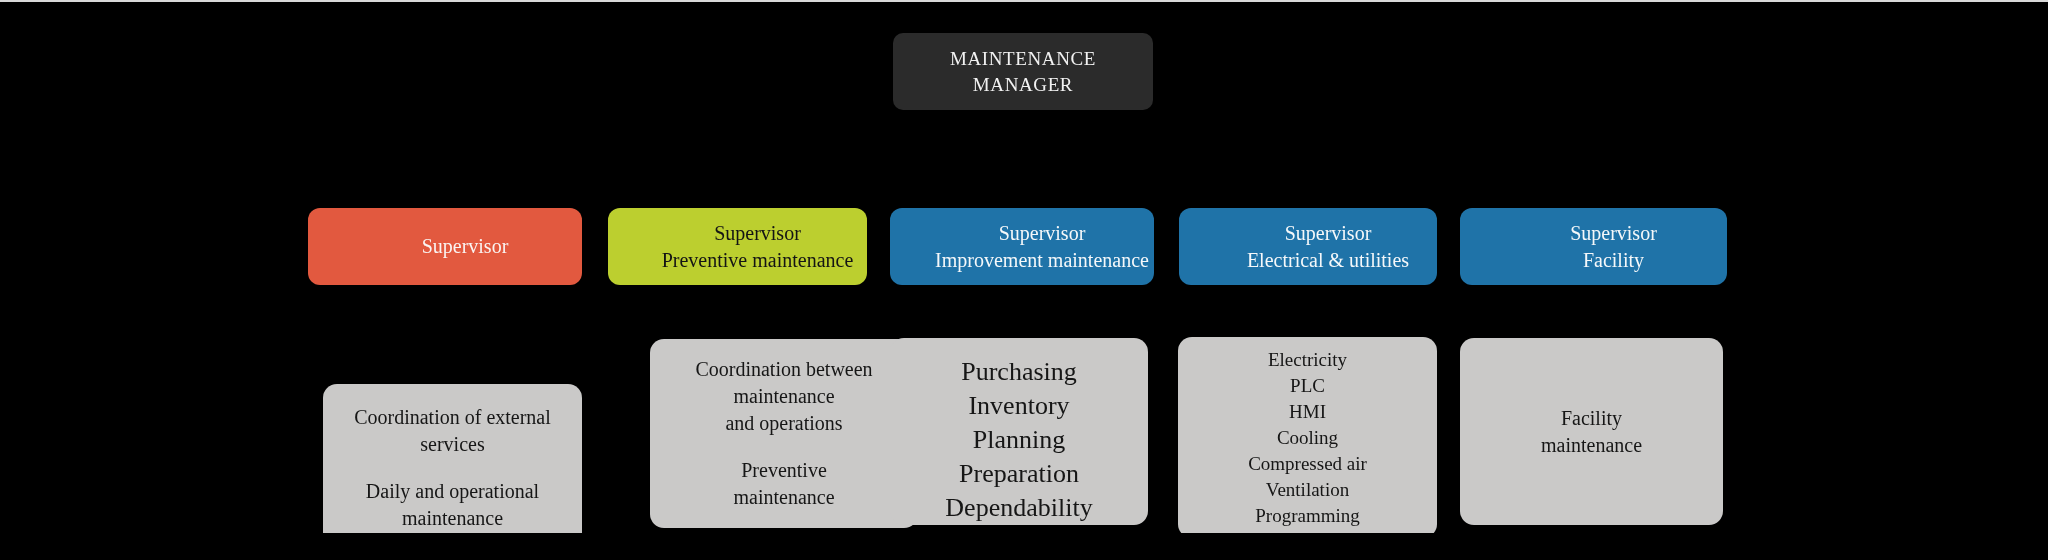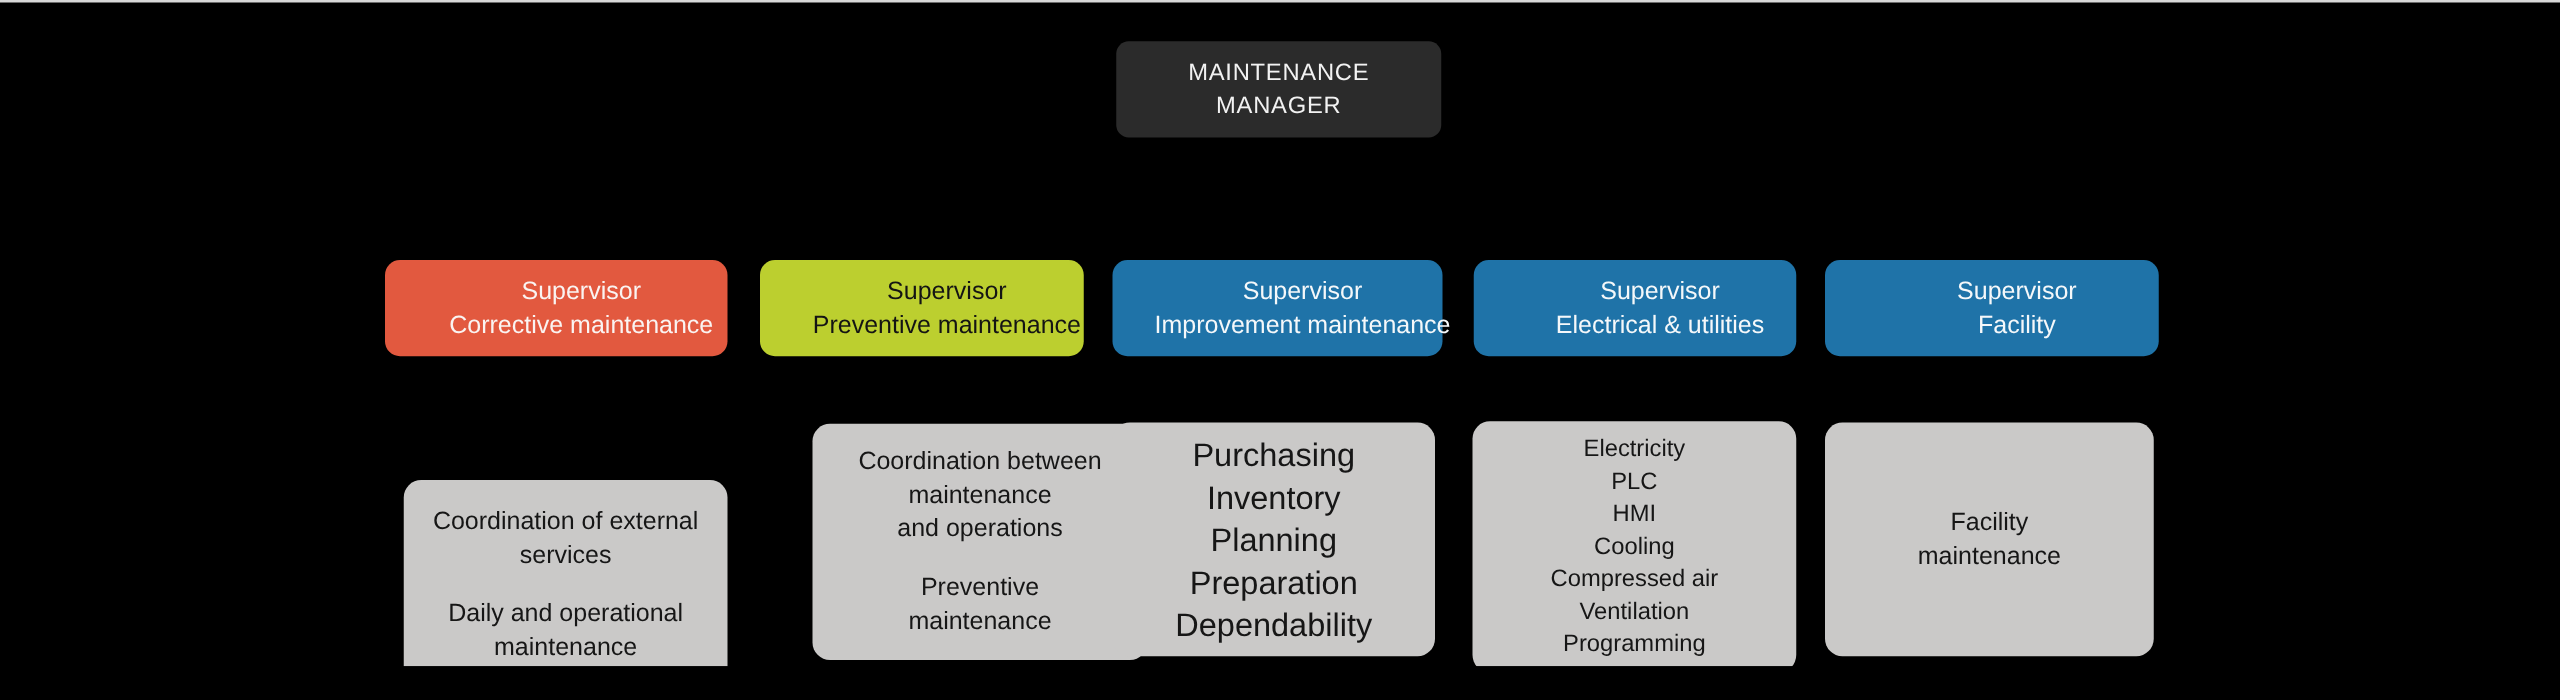--- a/index.html
+++ b/index.html
@@ -6,21 +6,21 @@
     margin: 0;
     padding: 0;
     background: #000;
   }
   #canvas {
     position: relative;
     width: 2048px;
     height: 533px;
     background: #000;
     overflow: hidden;
-    font-family: Liberation Sans, sans-serif;
+    font-family: Liberation Serif, serif;
   }
   .top-line {
     position: absolute;
     left: 0; top: 0;
     width: 2048px; height: 2px;
   }
   .box {
     position: absolute;
     display: flex;
     flex-direction: column;
@@ -74,21 +74,20 @@
 
   <div class="top-line" style="background-color: rgb(216, 216, 216);"></div>
 
   <div class="box manager-box" style="background-color: rgb(43, 43, 43); color: rgb(242, 242, 242);">
     <div class="line">MAINTENANCE</div>
     <div class="line">MANAGER</div>
   </div>
 
   <div class="box sup-box sup-1" style="background-color: rgb(226, 89, 63); color: rgb(250, 244, 242);">
     <div class="line">Supervisor</div>
-    <div class="line">Corrective maintenance</div>
   </div>
 
   <div class="box sup-box sup-2" style="background-color: rgb(188, 207, 47); color: rgb(20, 20, 20);">
     <div class="line">Supervisor</div>
     <div class="line">Preventive maintenance</div>
   </div>
 
   <div class="box sup-box sup-3" style="background-color: rgb(31, 115, 168); color: rgb(245, 248, 250);">
     <div class="line">Supervisor</div>
     <div class="line">Improvement maintenance</div>
@@ -115,21 +114,21 @@
 
   <div class="box resp-card resp-2" style="background-color: rgb(202, 201, 200); color: rgb(22, 22, 22);">
     <div class="line">Coordination between</div>
     <div class="line">maintenance</div>
     <div class="line">and operations</div>
     <div class="line"></div>
     <div class="line">Preventive</div>
     <div class="line">maintenance</div>
   </div>
 
-  <div class="box resp-card resp-3" style="background-color: rgb(202, 201, 200); color: rgb(22, 22, 22);">
+  <div class="box resp-card resp-3" style="background-color: rgb(202, 201, 200); color: rgb(22, 22, 22); justify-content: flex-end;">
     <div class="line">Purchasing</div>
     <div class="line">Inventory</div>
     <div class="line">Planning</div>
     <div class="line">Preparation</div>
     <div class="line">Dependability</div>
   </div>
 
   <div class="box resp-card resp-4" style="background-color: rgb(202, 201, 200); color: rgb(22, 22, 22);">
     <div class="line">Electricity</div>
     <div class="line">PLC</div>

